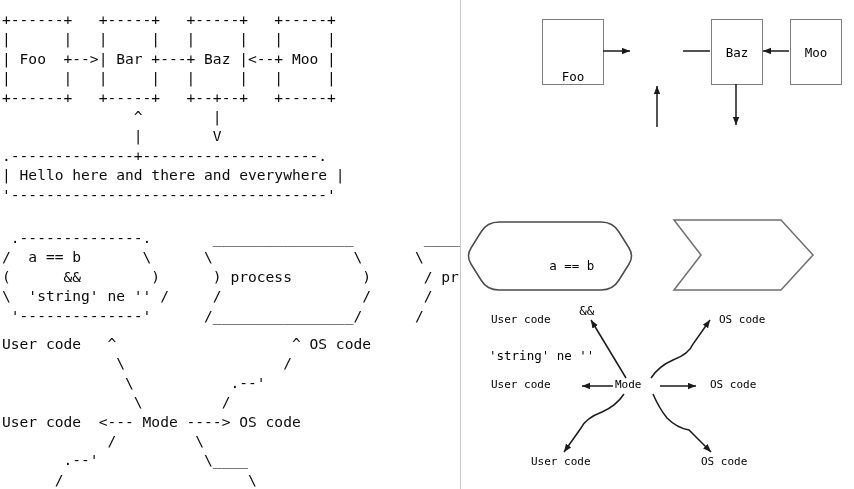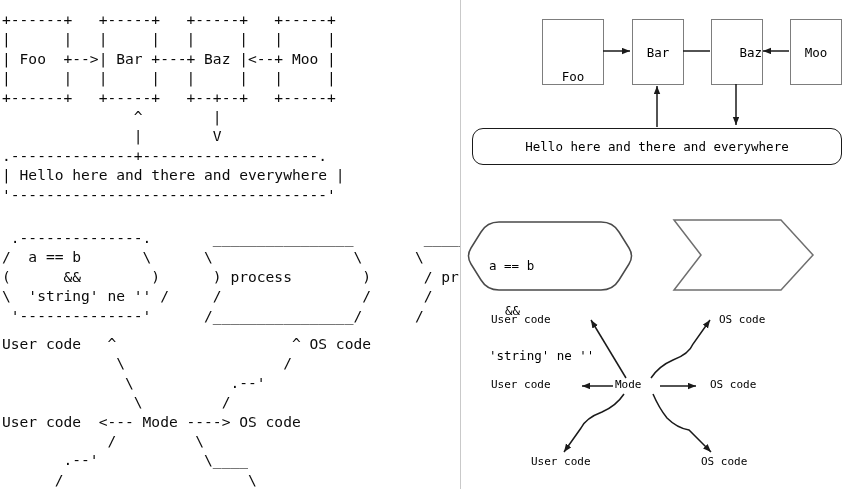--- a/index.html
+++ b/index.html
@@ -87,33 +87,27 @@
       v                      v</pre>
 </div>
 
 <div id="divider"></div>
 
 <div class="panel" id="right-panel">
 
   <div class="node-box" style="left:81px;top:19px;width:60px;height:64px;align-items:flex-end;">
     <span>Foo</span>
   </div>
-  <div class="node-box" style="left:171px;top:19px;width:50px;height:64px;">
-    <span>Bar</span>
-  </div>
-  <div class="node-box" style="left:250px;top:19px;width:50px;height:64px;justify-content:flex-end;">
+  <div class="node-box" style="left:250px;top:19px;width:50px;height:64px;">
     <span>Baz</span>
   </div>
   <div class="node-box" style="left:329px;top:19px;width:50px;height:64px;">
     <span>Moo</span>
   </div>
 
-  <div class="hello-box" style="left:11px;top:128px;width:368px;height:35px;">
-    <span>Hello here and there and everywhere</span>
-  </div>
 
   <svg class="r" style="left:0;top:0;width:393px;height:180px;">
     <defs>
       <marker id="ah" markerWidth="9" markerHeight="9" refX="8" refY="3.2" orient="auto" markerUnits="userSpaceOnUse">
         <path d="M0,0 L8,3.2 L0,6.4 z" fill="#1a1a1a"></path>
       </marker>
     </defs>
     <g stroke="#1a1a1a" stroke-width="1.5" fill="none">
       <line x1="142" y1="51" x2="169" y2="51" marker-end="url(#ah)"></line>
       <line x1="222" y1="51" x2="249" y2="51"></line>
@@ -123,21 +117,21 @@
     </g>
   </svg>
 
   <svg class="r" style="left:0;top:210px;width:393px;height:90px;">
     <path d="M38,12 L140,12 Q152,12 158,22 L168,38 Q173,46 168,54 L158,70
              Q152,80 140,80 L38,80 Q26,80 20,70 L10,54 Q5,46 10,38 L20,22
              Q26,12 38,12 Z" fill="#ffffff" stroke="#4a4a4a" stroke-width="1.5"></path>
     <path d="M213,10 L320,10 L352,45 L320,80 L213,80 L240,45 Z" fill="#ffffff" stroke="#6f6f6f" stroke-width="1.5"></path>
   </svg>
 
-  <div class="shape-label" style="left:28px;top:228px;">
+  <div class="shape-label" style="left:28px;top:228px;text-align:right;">
     <div>a == b</div>
     <div style="padding-left:16px;">&amp;&amp;</div>
     <div>'string' ne ''</div>
   </div>
 
 
   <div class="mode-label" style="left:154px;top:378px;"><span>Mode</span></div>
 
   <div class="mode-label" style="left:30px;top:313px;"><span>User code</span></div>
   <div class="mode-label" style="left:258px;top:313px;"><span>OS code</span></div>

